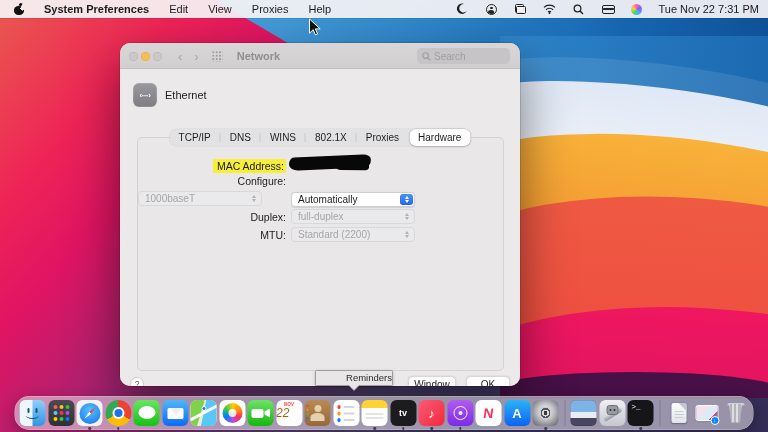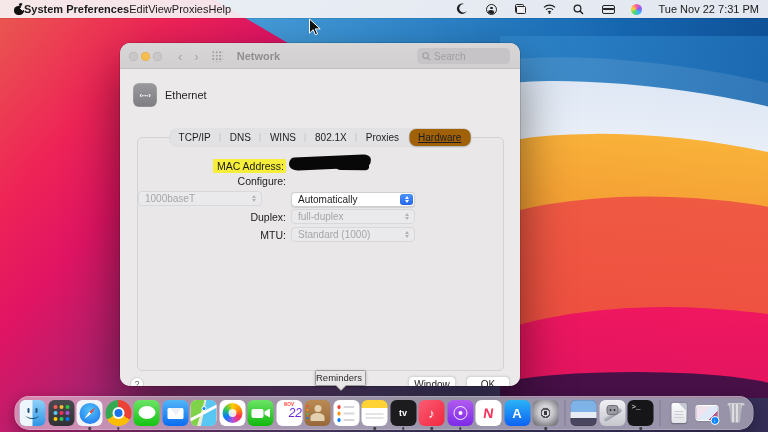--- a/index.html
+++ b/index.html
@@ -19,21 +19,21 @@
   .b-white  { left:-50px; width:420px; top:52px; height:84px; background:linear-gradient(180deg,#dfe8f5,#eef2f9); transform:rotate(7deg); }
   .b-orange { left:-60px; width:470px; top:102px; height:130px; background:linear-gradient(180deg,#f9b23a,#f1932f); transform:rotate(6deg); }
   .b-red    { left:-80px; width:540px; top:162px; height:200px; background:linear-gradient(180deg,#ef5a43,#ee4a3e); transform:rotate(4deg); }
   .b-pink   { left:-80px; width:560px; top:272px; height:210px; background:linear-gradient(180deg,#ef1760,#cf105c); transform:rotate(3deg); }
   .b-plum   { left:-20px; right:-20px; bottom:-16px; height:42px; background:#471047; border-radius:50% 50% 0 0; }
 
   
   .menubar { position:absolute; top:0; left:0; right:0; height:18px; background:rgba(246,244,246,.92);
     display:flex; align-items:center; justify-content:space-between; font-size:11px; color:#1b1b1d;
     box-shadow:0 .5px 0 rgba(0,0,0,.15); z-index:40; }
-  .mb-left { display:flex; align-items:center; gap:0; padding-left:14px; }
+  .mb-left { display:flex; align-items:center; gap:20px; padding-left:14px; }
   .mb-appname { font-weight:700; }
   .apple { width:10px; height:11px; position:relative; }
   .apple::before { content:''; position:absolute; left:0; top:2px; width:10px; height:9px; border-radius:45%;
     background:radial-gradient(circle at 86% 26%, transparent 2.1px, #111 2.3px); }
   .apple::after { content:''; position:absolute; left:5px; top:-1px; width:3px; height:3.4px; background:#111;
     border-radius:60% 0 60% 0; transform:rotate(18deg); }
   .mb-right { display:flex; align-items:center; gap:16px; padding-right:9px; }
   .sicon { display:inline-flex; align-items:center; justify-content:center; width:13px; height:13px; }
   .cc-pills { width:11px; height:9px; position:relative; }
   .cc-pills::before,.cc-pills::after { content:''; position:absolute; left:0; width:11px; height:3.5px; border:1px solid #222; border-radius:2px; }
@@ -68,21 +68,21 @@
 
   .sheet { position:absolute; top:26px; left:0; right:0; bottom:0; background:#ebe9ea; }
   .dev-icon { position:absolute; left:13px; top:14px; width:24px; height:24px; border-radius:6px;
     background:linear-gradient(#9a999d,#7e7d82); color:#fff; font-size:8px; font-weight:700; letter-spacing:-.5px;
     display:flex; align-items:center; justify-content:center; box-shadow:inset 0 0 0 .5px rgba(255,255,255,.25); }
   .dev-name { position:absolute; left:45px; top:20px; font-size:11px; color:#1d1d1f; }
 
   .tabbar { position:absolute; top:60px; left:50%; transform:translateX(-50%); height:17px; background:#e2e1e3;
     border-radius:7px; display:flex; align-items:center; box-shadow:0 0 0 .5px rgba(0,0,0,.07); z-index:3; }
   .tab { font-size:10px; line-height:17px; padding:0 9px; color:#1d1d1f; white-space:nowrap; }
-  .tab.sel { background:#a16207; border-radius:6.5px; box-shadow:0 .5px 2px rgba(0,0,0,.3), 0 0 0 .5px rgba(0,0,0,.06);text-decoration:underline; }
+  .tab.sel { background:#ffffff; border-radius:6.5px; box-shadow:0 .5px 2px rgba(0,0,0,.3), 0 0 0 .5px rgba(0,0,0,.06); }
   .tsep { width:1px; height:9px; background:#c9c8cb; }
   .tsep.hide { visibility:hidden; }
 
   .panel { position:absolute; left:17px; top:68px; width:367px; height:234px; background:#e9e7e8;
     border:1px solid #d3d2d4; border-radius:5px; }
   .frow { position:absolute; left:0; height:15px; display:flex; align-items:center; }
   .flabel { width:153px; text-align:right; padding-right:5px; font-size:10.5px; color:#1c1c1e; }
   .hl { background:#f6ee3a; padding:1px 2px 1px 4px; border-radius:1px; }
   .fctrl { position:relative; width:124px; height:15px; border-radius:4px; font-size:10px; line-height:14px; padding-left:6px; }
   .fctrl.on  { background:#fff; border:1px solid #cfced1; color:#1d1d1f; box-shadow:0 .5px 1px rgba(0,0,0,.1);margin-top:38px; }
@@ -102,22 +102,22 @@
 
   .helpbtn { position:absolute; left:10px; top:308px; width:14px; height:14px; border-radius:50%; background:#fff;
     border:1px solid #d2d1d4; box-shadow:0 .5px 1px rgba(0,0,0,.15); font-size:8.5px; color:#59585b;
     display:flex; align-items:center; justify-content:center; }
   .btn { position:absolute; top:307px; height:16px; border-radius:4.5px; background:#fff; border:1px solid #d7d6d8;
     box-shadow:0 .5px 1.5px rgba(0,0,0,.18); font-size:10px; color:#1d1d1f; display:flex; align-items:center; justify-content:center; }
   .btn-cancel { right:64px; width:48px; }
   .btn-ok { right:10px; width:44px; }
 
   
-  .tooltip { position:absolute; left:315px; top:370px; width:51px; height:16px; background:#e8e6e7;
-    border:1px solid #9e9da0; border-radius:1.5px; font-size:9.5px; color:#2c2c2e; text-align:left; line-height:14px;
+  .tooltip { position:absolute; left:315px; top:370px; width:78px; height:16px; background:#e8e6e7;
+    border:1px solid #9e9da0; border-radius:1.5px; font-size:9.5px; color:#2c2c2e; text-align:right; line-height:14px;
     z-index:20; box-shadow:0 1px 3px rgba(0,0,0,.25); }
   .tooltip::before { content:''; position:absolute; left:50%; bottom:-6px; transform:translateX(-50%);
     border:6px solid transparent; border-top-color:#9e9da0; border-bottom:0; }
   .tooltip::after { content:''; position:absolute; left:50%; bottom:-4.5px; transform:translateX(-50%);
     border:5px solid transparent; border-top-color:#e8e6e7; border-bottom:0; }
 
   
   .dock { position:absolute; left:50%; transform:translateX(-50%); bottom:2px; height:34px; z-index:30;
     display:flex; align-items:center; gap:2.5px; padding:0 5px; border-radius:15px;
     background:rgba(233,230,235,.55); box-shadow:inset 0 0 0 .5px rgba(255,255,255,.4), 0 4px 14px rgba(0,0,0,.3); }
@@ -155,21 +155,21 @@
   .ic-maps .pin { left:11px; top:6px; width:5px; height:5px; border-radius:50%; background:#0a84ff; border:1px solid #fff; }
   .ic-photos { background:#fff; }
   .ic-photos .wheel { inset:3px; border-radius:50%;
     background:conic-gradient(#ffcc00,#ff9500,#ff2d55,#af52de,#007aff,#34c759,#ffcc00); }
   .ic-photos .wheel::after { content:''; position:absolute; inset:6px; border-radius:50%; background:rgba(255,255,255,.85); }
   .ic-facetime { background:linear-gradient(#6be465,#12b80f); }
   .ic-facetime .cam { left:4px; top:8.5px; width:12px; height:9px; background:#fff; border-radius:2px; }
   .ic-facetime .lens { right:3.5px; top:8.5px; width:6px; height:9px; background:#fff; clip-path:polygon(100% 0,100% 100%,0 65%,0 35%); }
   .ic-calendar { background:#fff; overflow:hidden; }
   .ic-calendar .cm { left:0; top:1.5px; width:100%; text-align:center; font-size:4.5px; font-weight:700; color:#ff3b30; letter-spacing:.3px; }
-  .ic-calendar .cd { left:0; top:6px; width:100%; text-align:right; font-size:12px; font-weight:400; color:#6d28d9; }
+  .ic-calendar .cd { left:0; top:6px; width:100%; text-align:left; font-size:12px; font-weight:400; color:#a16207; }
   .ic-contacts { background:linear-gradient(#b98a52,#97683a); }
   .ic-contacts .head { left:9.5px; top:4.5px; width:7px; height:7px; border-radius:50%; background:#e3d0ae; }
   .ic-contacts .body { left:6px; top:12.5px; width:14px; height:8px; border-radius:50% 50% 0 0; background:#e3d0ae; }
   .ic-contacts .tabs { left:1.5px; top:5px; width:2px; height:2px; border-radius:50%; background:#ff3b30;
     box-shadow:0 4px 0 #ff9500, 0 8px 0 #34c759, 0 12px 0 #007aff; }
   .ic-reminders { background:#fff; }
   .ic-reminders .r1 { left:4px; top:5px;  width:3.5px; height:3.5px; border-radius:50%; background:#ff3b30;
     box-shadow:0 6.5px 0 #ff9500, 0 13px 0 #007aff; }
   .ic-reminders .rl { left:10px; top:6px; width:11px; height:1.8px; background:#d6d6db; border-radius:1px;
     box-shadow:0 6.5px 0 #d6d6db, 0 13px 0 #d6d6db; }
@@ -351,21 +351,21 @@
           <span class="stepper off">
               <i class="up"></i>
               <i class="dn"></i>
             </span>
         </span>
       </div>
 
       <div class="frow" style="top:89px;">
         <span class="flabel">MTU:</span>
         <span class="fctrl off">
-          <span>Standard  (1000)</span>
+          <span>Standard  (2200)</span>
           <span class="stepper off">
               <i class="up"></i>
               <i class="dn"></i>
             </span>
         </span>
       </div>
     </div>
 
     <div class="helpbtn">?</div>
     <div class="btn btn-cancel">Window</div>

